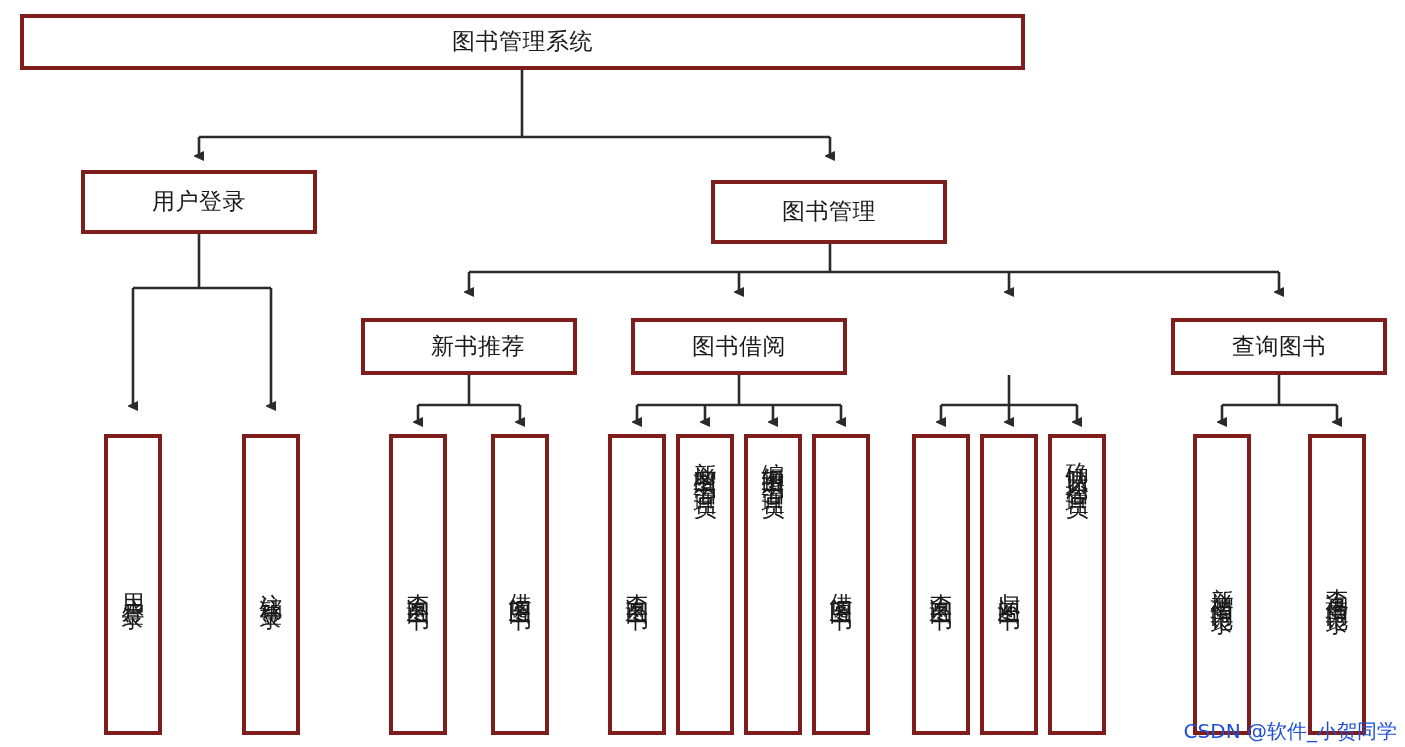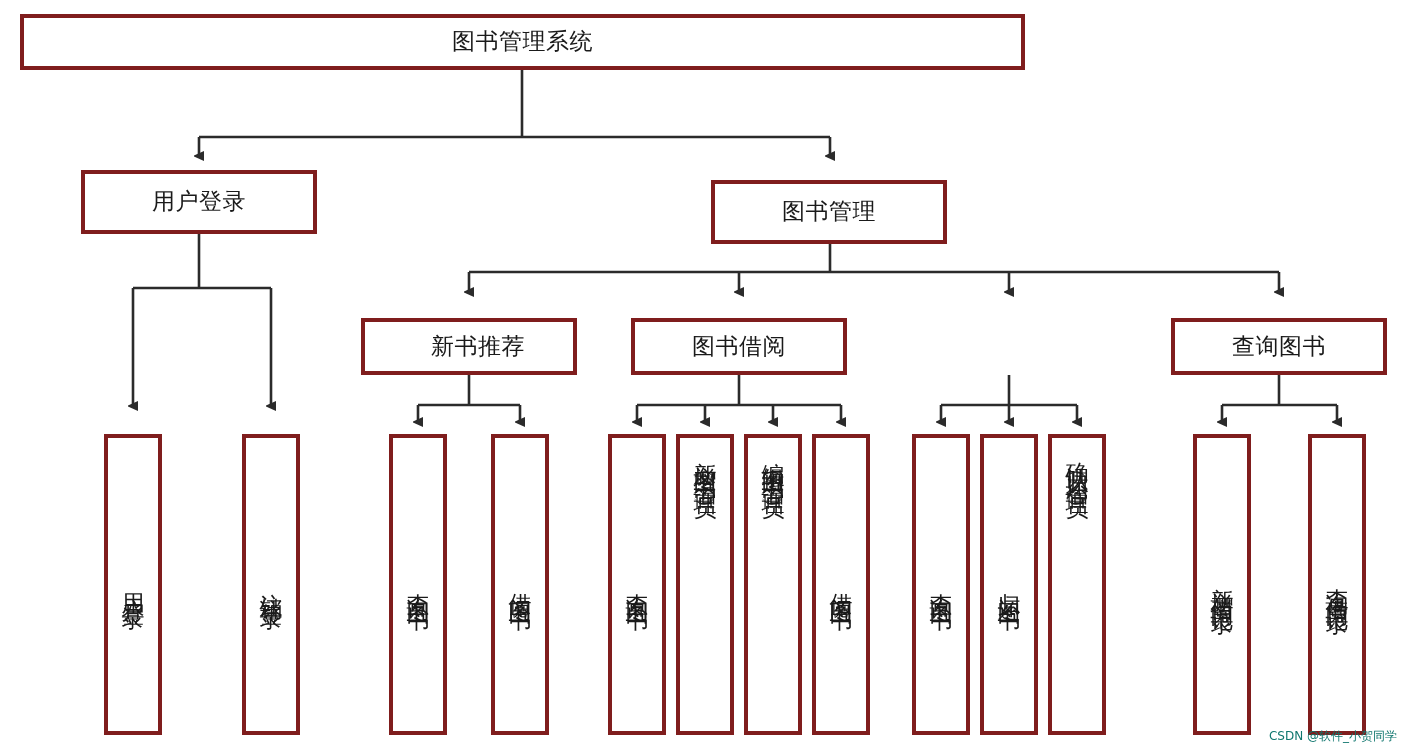--- a/index.html
+++ b/index.html
@@ -66,22 +66,22 @@
     padding-top: 6px;
   }
   .v-node.mid-text {
     align-items: center;
     padding-top: 0;
   }
   .watermark {
     position: absolute;
     right: 8px;
     bottom: 2px;
-    font-size: 12px;
-    color: #0f766e;
+    font-size: 20px;
+    color: #1d4ed8;
     z-index: 3;
     white-space: nowrap;
     font-family: "DejaVu Sans", "Liberation Sans", sans-serif;
   }
 </style>
 </head>
 <body>
 
 <div id="stage">
 

